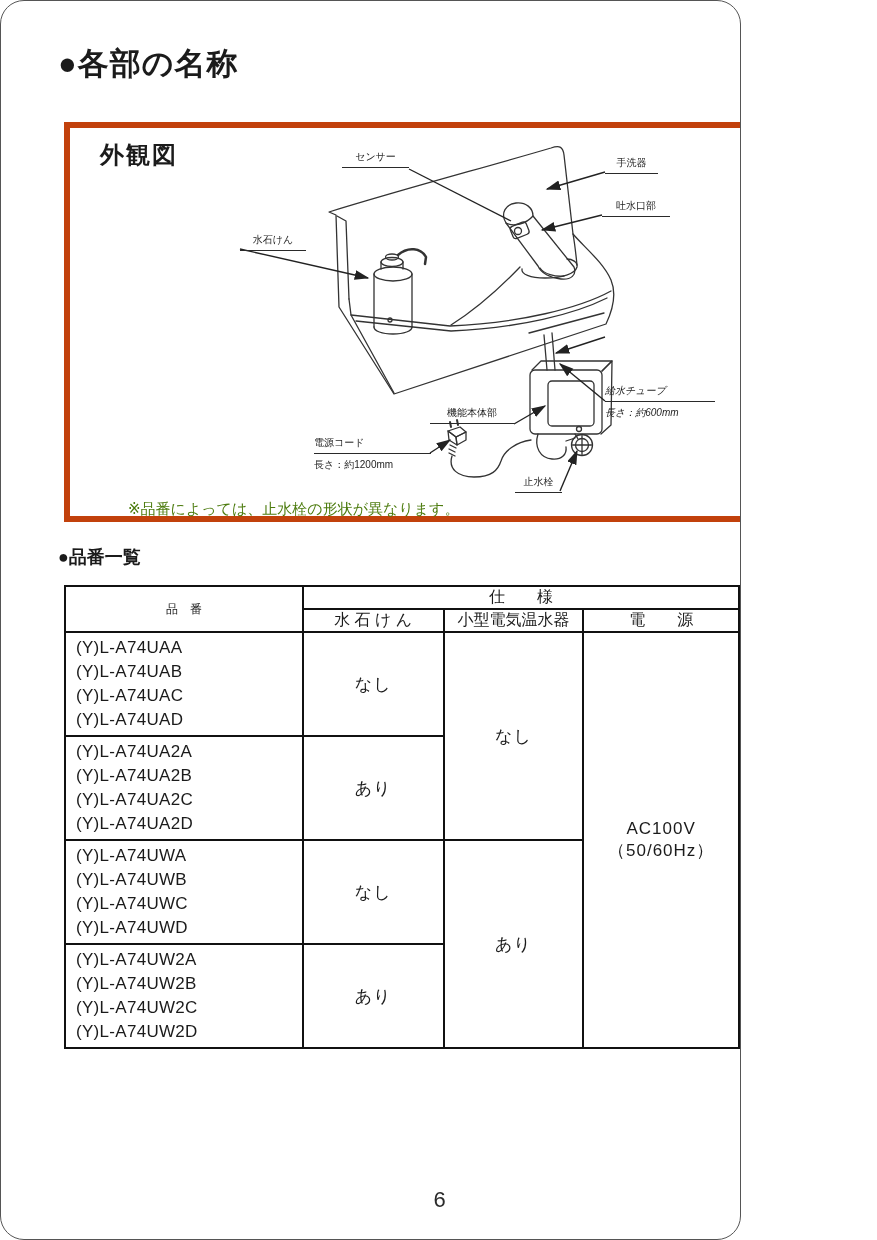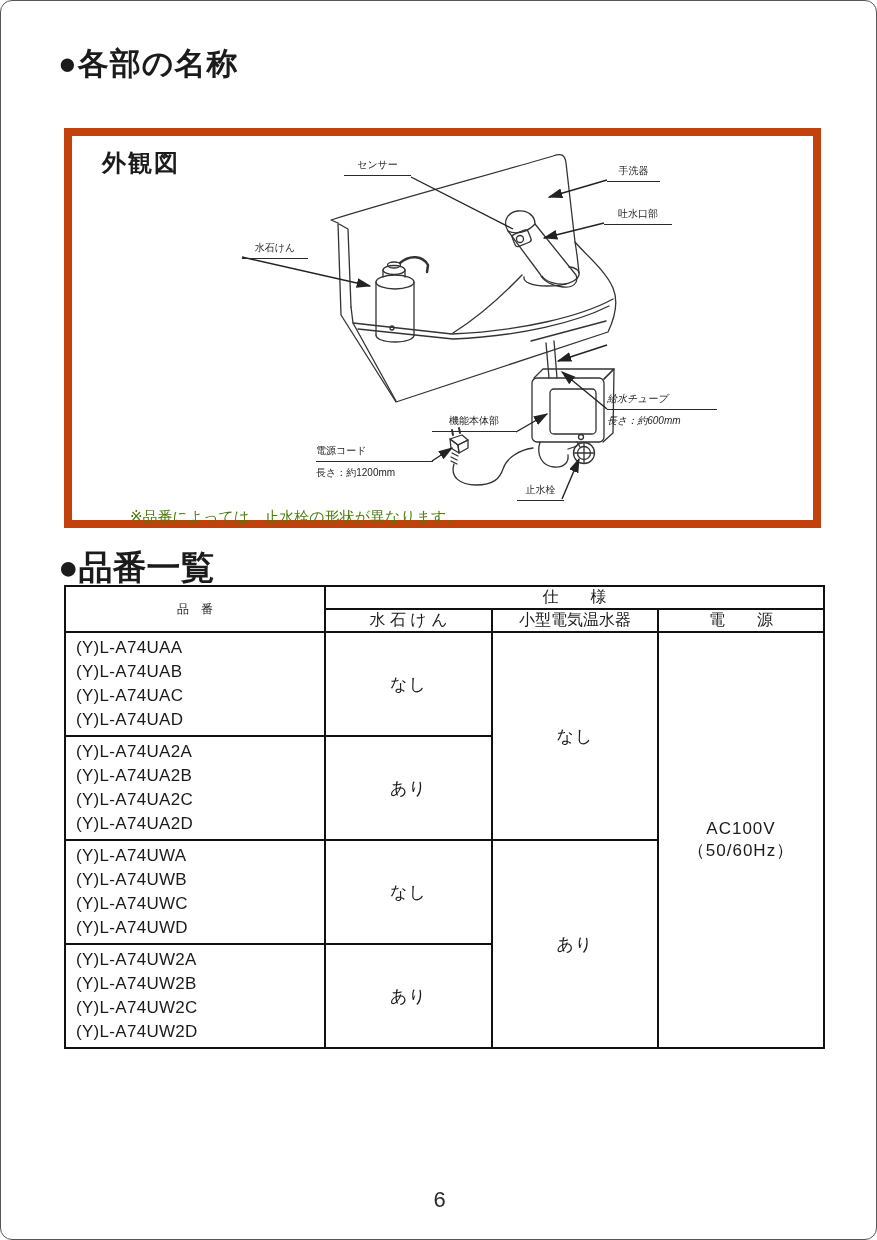--- a/index.html
+++ b/index.html
@@ -1,24 +1,24 @@
 <!DOCTYPE html>
 <html><head>
 <meta charset="utf-8">
 <style>
   * { margin:0; padding:0; box-sizing:border-box; }
   html,body { width:877px; height:1240px; background:#fff; font-family:"Liberation Sans","DejaVu Sans",sans-serif; color:#1b1b1b; }
-  #page { position:relative; width:877px; height:1240px; background:#fff; border:1.5px solid #555; border-radius:12px; overflow:hidden; }
+  #page { position:relative; width:741px; height:1240px; background:#fff; border:1.5px solid #555; border-radius:24px; overflow:hidden; }
 
   .h1 { position:absolute; left:57px; top:42px; font-size:31px; font-weight:700; letter-spacing:1px; }
   .h2 { position:absolute; left:57px; top:89px; font-size:25px; font-weight:700; }
-  .h3 { position:absolute; left:57px; top:544px; font-size:34px; font-weight:700; }
+  .h3 { position:absolute; left:57px; top:544px; font-size:18px; font-weight:700; }
 
   
-  #diagram { position:absolute; left:63px; top:127px; width:757px; height:400px; border:8px solid #c2410c; }
+  #diagram { position:absolute; left:63px; top:121px; width:757px; height:400px; border:6px solid #c2410c; }
   #diagram svg { position:absolute; left:0; top:0; }
   .dcap { position:absolute; left:30px; top:11px; font-size:24px; font-weight:600; letter-spacing:2px; }
   .dlabel { position:absolute; font-size:10px; line-height:18px; color:#1e1e1e; white-space:nowrap; }
   .ul { border-bottom:1.5px solid #2a2a2a; padding-bottom:1px; }
   .note { position:absolute; left:58px; top:372px; font-size:15px; color:#4d7c0f; }
 
   
   #spec-table { position:absolute; left:63px; top:584px; border-collapse:collapse; table-layout:fixed; }
   #spec-table th, #spec-table td { border:2px solid #111; font-weight:normal; }
   #spec-table th { font-size:16px; height:22px; text-align:center; padding:0; }

